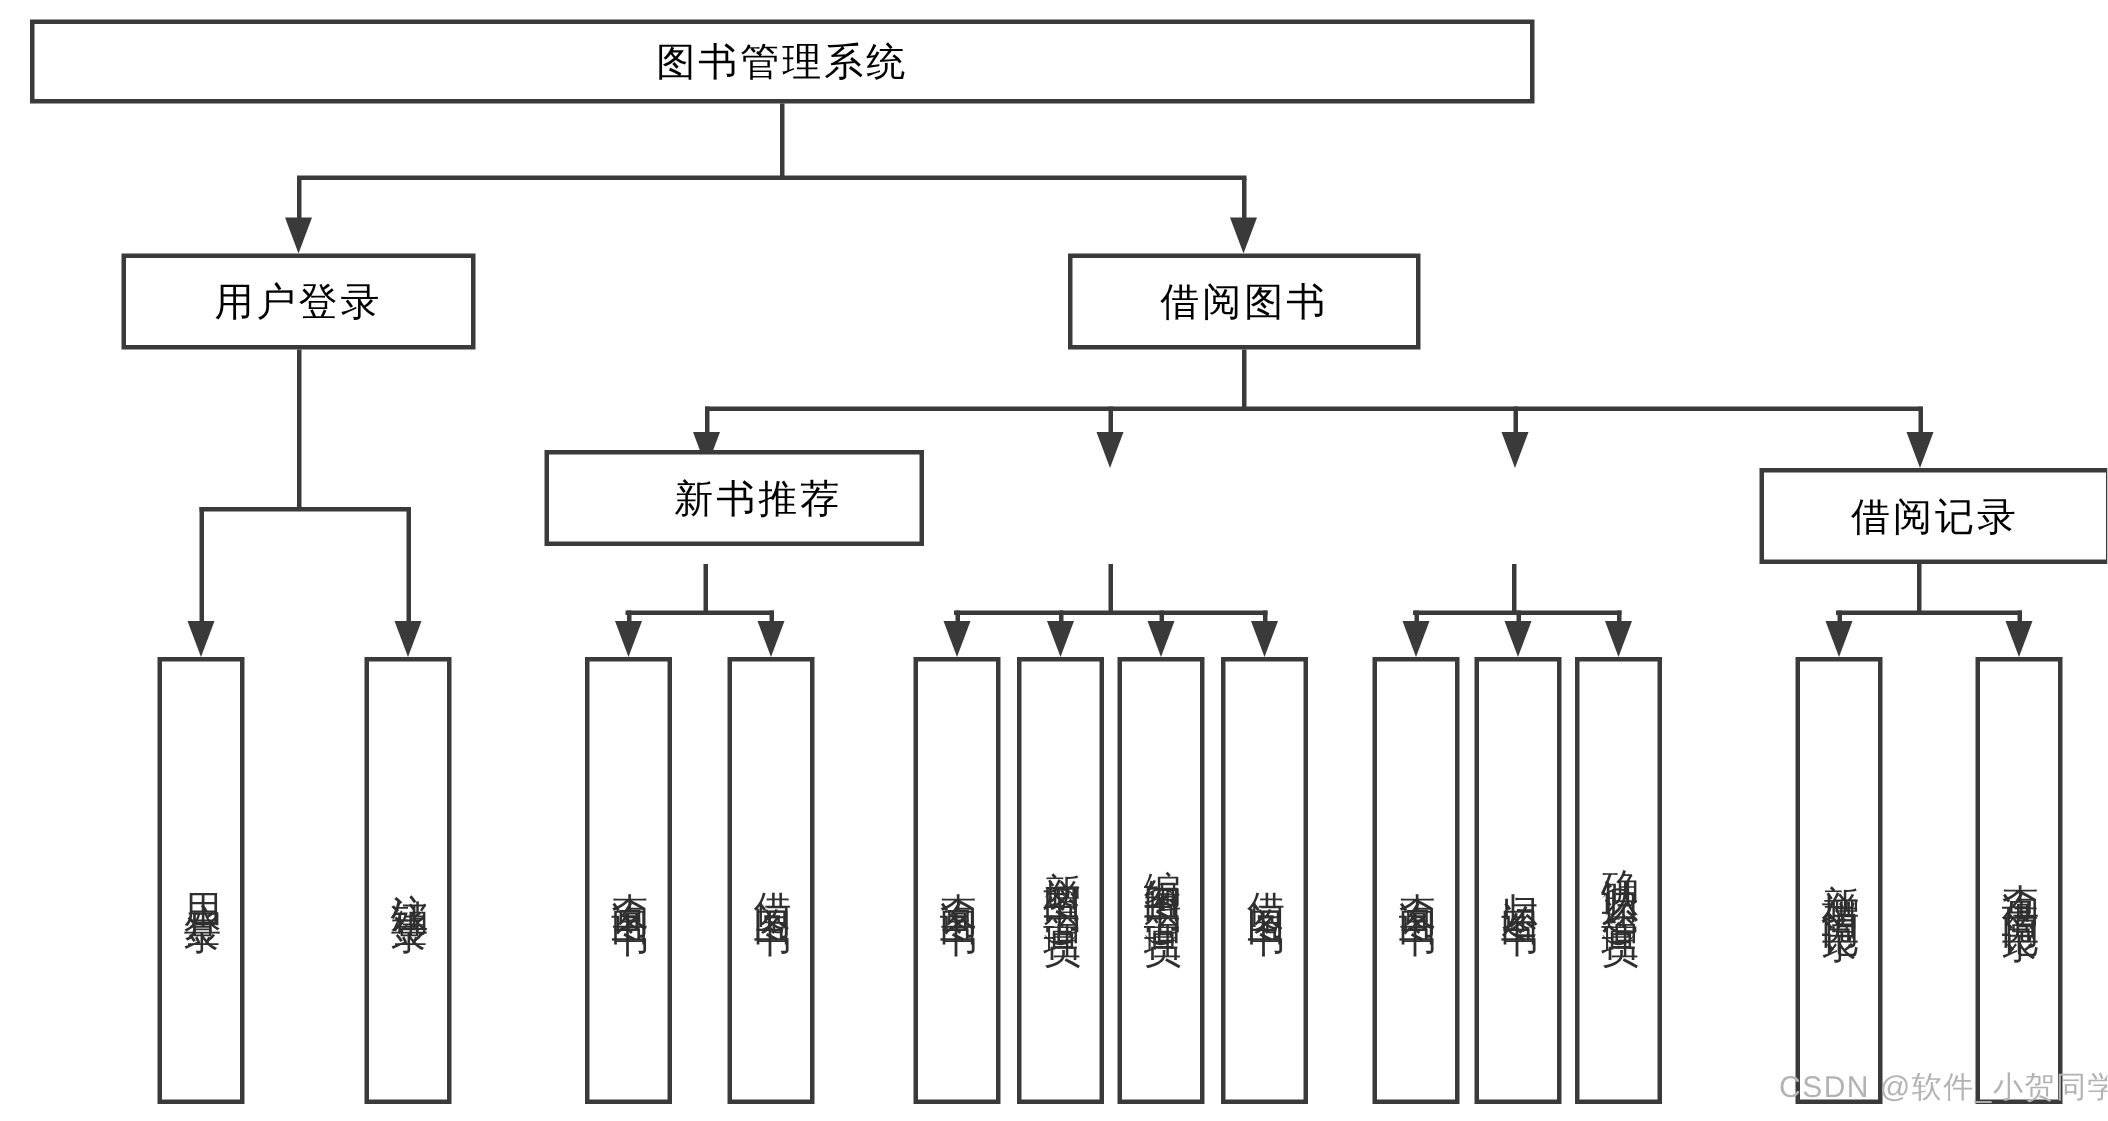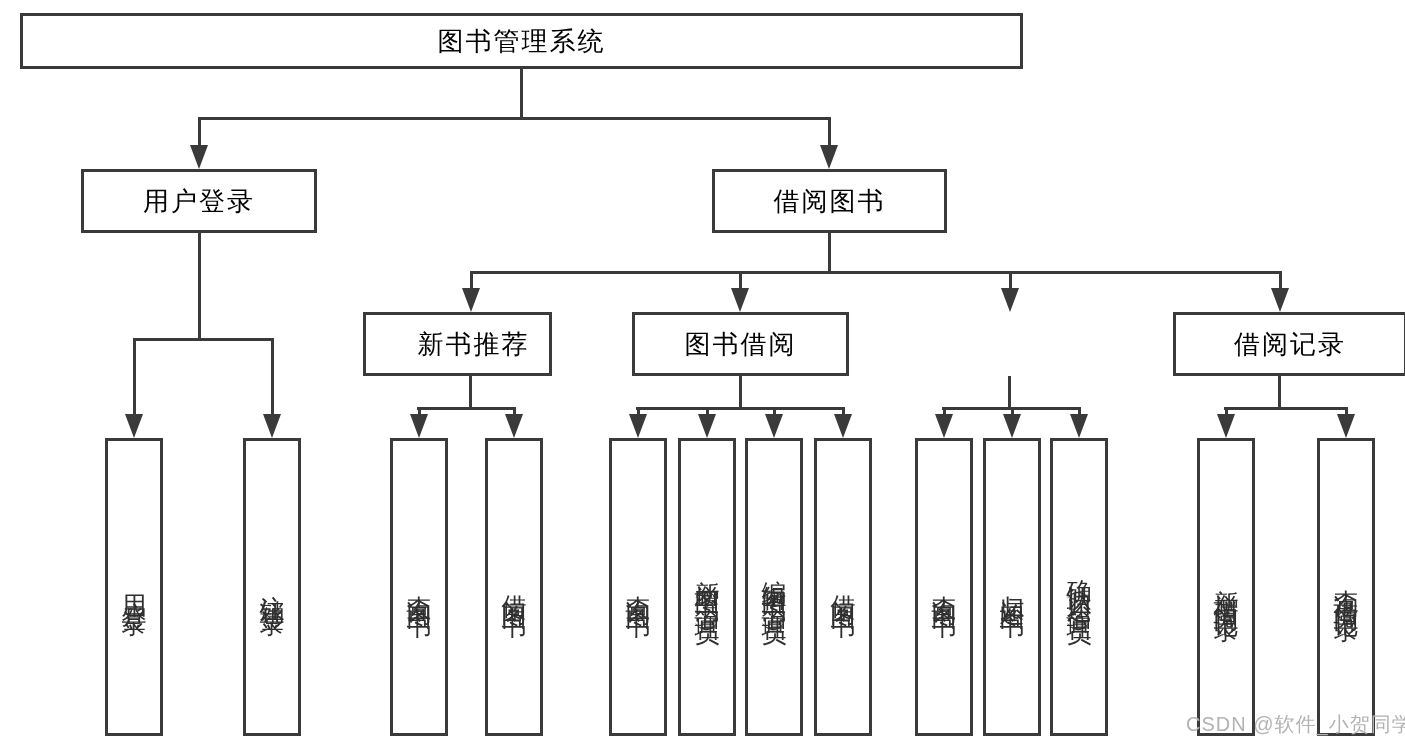--- a/index.html
+++ b/index.html
@@ -66,25 +66,22 @@
   <div class="hline" style="left:470px;top:271px;width:811px;"></div>
   <div class="vline" style="left:470px;top:271px;height:20px;"></div>
   <div class="arrow" style="left:462px;top:288px;"></div>
   <div class="vline" style="left:739px;top:271px;height:20px;"></div>
   <div class="arrow" style="left:731px;top:288px;"></div>
   <div class="vline" style="left:1009px;top:271px;height:20px;"></div>
   <div class="arrow" style="left:1001px;top:288px;"></div>
   <div class="vline" style="left:1279px;top:271px;height:20px;"></div>
   <div class="arrow" style="left:1271px;top:288px;"></div>
 
-  <div class="box-h" style="left:363px;top:312px;width:189px;height:64px;padding-left:32px;">
+  <div class="box-h" style="left:363px;top:300px;width:253px;height:64px;padding-left:32px;">
     <span>新书推荐</span>
-  </div>
-  <div class="box-h" style="left:632px;top:312px;width:217px;height:64px;">
-    <span>图书借阅</span>
   </div>
   <div class="box-h" style="left:1173px;top:312px;width:234px;height:64px;">
     <span>借阅记录</span>
   </div>
 
   <div class="vline" style="left:469px;top:376px;height:34px;"></div>
   <div class="hline" style="left:417px;top:407px;width:99px;"></div>
   <div class="vline" style="left:418px;top:407px;height:10px;"></div>
   <div class="arrow" style="left:410px;top:414px;"></div>
   <div class="vline" style="left:513px;top:407px;height:10px;"></div>

